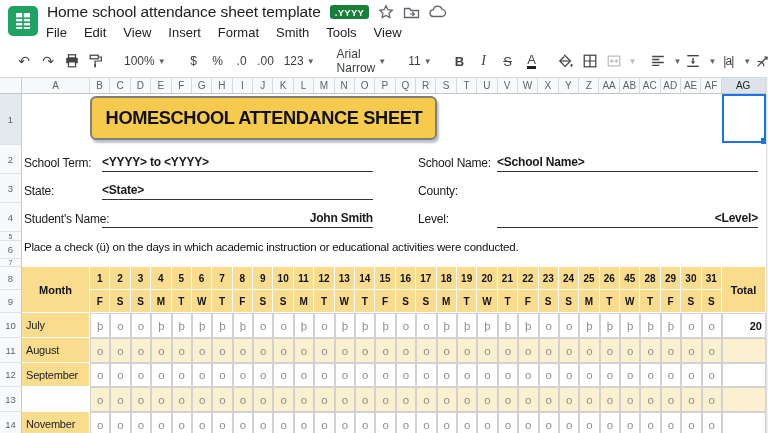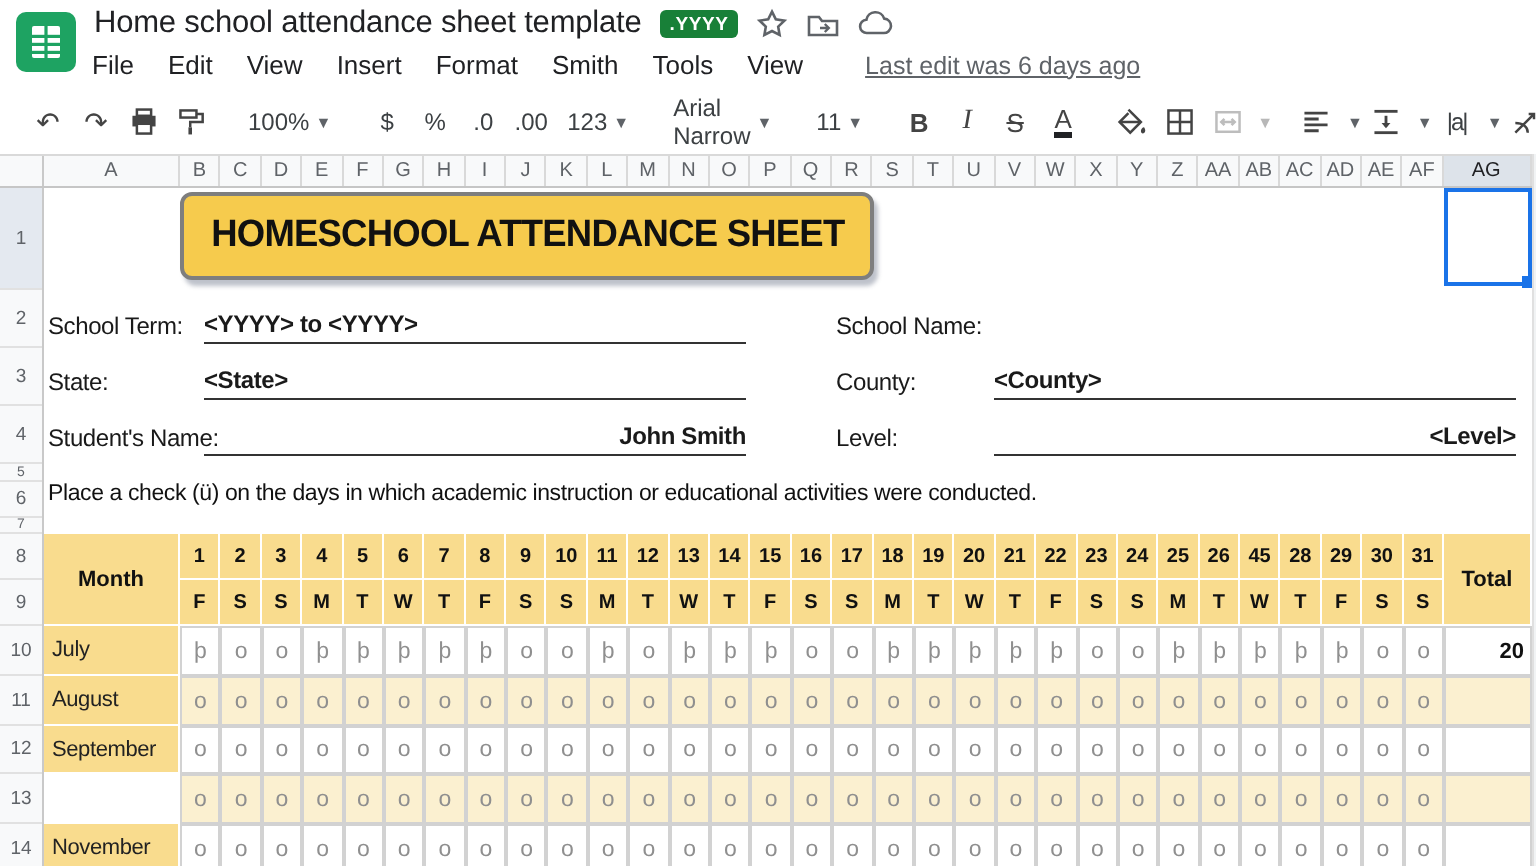--- a/index.html
+++ b/index.html
@@ -124,21 +124,20 @@
       <span id="menubar" style="display:flex;">
           <span class="menu-item">File</span>
           <span class="menu-item">Edit</span>
           <span class="menu-item">View</span>
           <span class="menu-item">Insert</span>
           <span class="menu-item">Format</span>
           <span class="menu-item">Smith</span>
           <span class="menu-item">Tools</span>
           <span class="menu-item">View</span>
         </span>
-      <span class="last-edit">Last edit was 6 days ago</span>
     </div>
   </div>
 
   <div class="toolbar">
     <span class="ti">↶</span>
     <span class="ti">↷</span>
     <span class="ti">
       <svg width="16" height="16" viewBox="0 0 18 18" fill="none" stroke="#444" stroke-width="1.4">
           <rect x="5" y="2" width="8" height="3.5"></rect>
           <rect x="2.5" y="5.5" width="13" height="6" fill="#444" stroke="none"></rect>
@@ -298,26 +297,26 @@
 
       <div class="selbox">
         <div class="handle"></div>
       </div>
 
       <div id="fieldrows">
           <div class="frow" style="top: 58px;">
             <div class="lbl l" style="position: absolute;">School Term:</div>
             <div class="val l" style="position: absolute;">&lt;YYYY&gt; to &lt;YYYY&gt;</div>
             <div class="lbl r" style="position: absolute;">School Name:</div>
+            <div class="val r" style="position: absolute;">&lt;School Name&gt;</div>
           </div>
           <div class="frow" style="top: 86px;">
             <div class="lbl l" style="position: absolute;">State:</div>
             <div class="val l" style="position: absolute;">&lt;State&gt;</div>
             <div class="lbl r" style="position: absolute;">County:</div>
-            <div class="val r" style="position: absolute;">&lt;County&gt;</div>
           </div>
           <div class="frow" style="top: 114px; text-align: right;">
             <div class="lbl l" style="position: absolute;">Student's Name:</div>
             <div class="val l" style="position: absolute;">John Smith</div>
             <div class="lbl r" style="position: absolute;">Level:</div>
             <div class="val r" style="position: absolute;">&lt;Level&gt;</div>
           </div>
         </div>
 
       <div class="instruction">Place a check (ü) on the days in which academic instruction or educational activities were conducted.</div>

